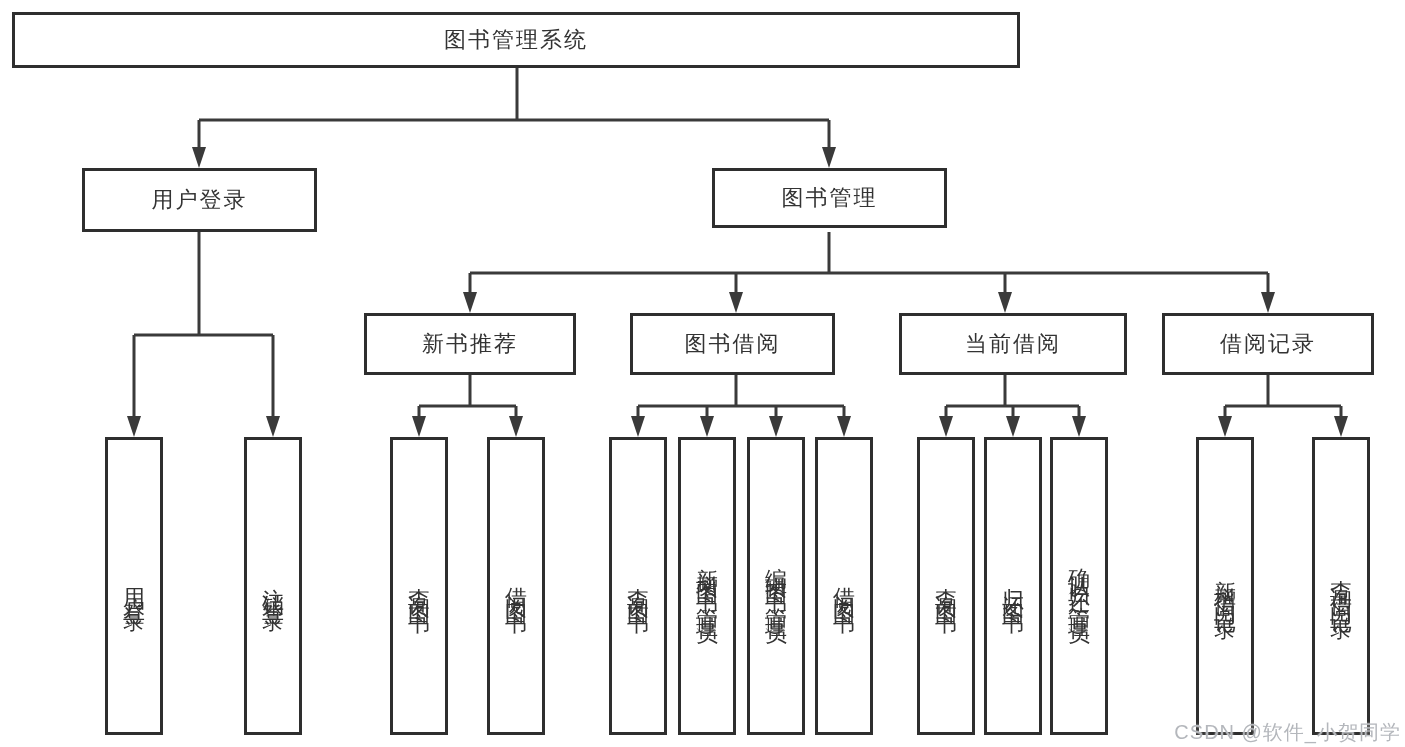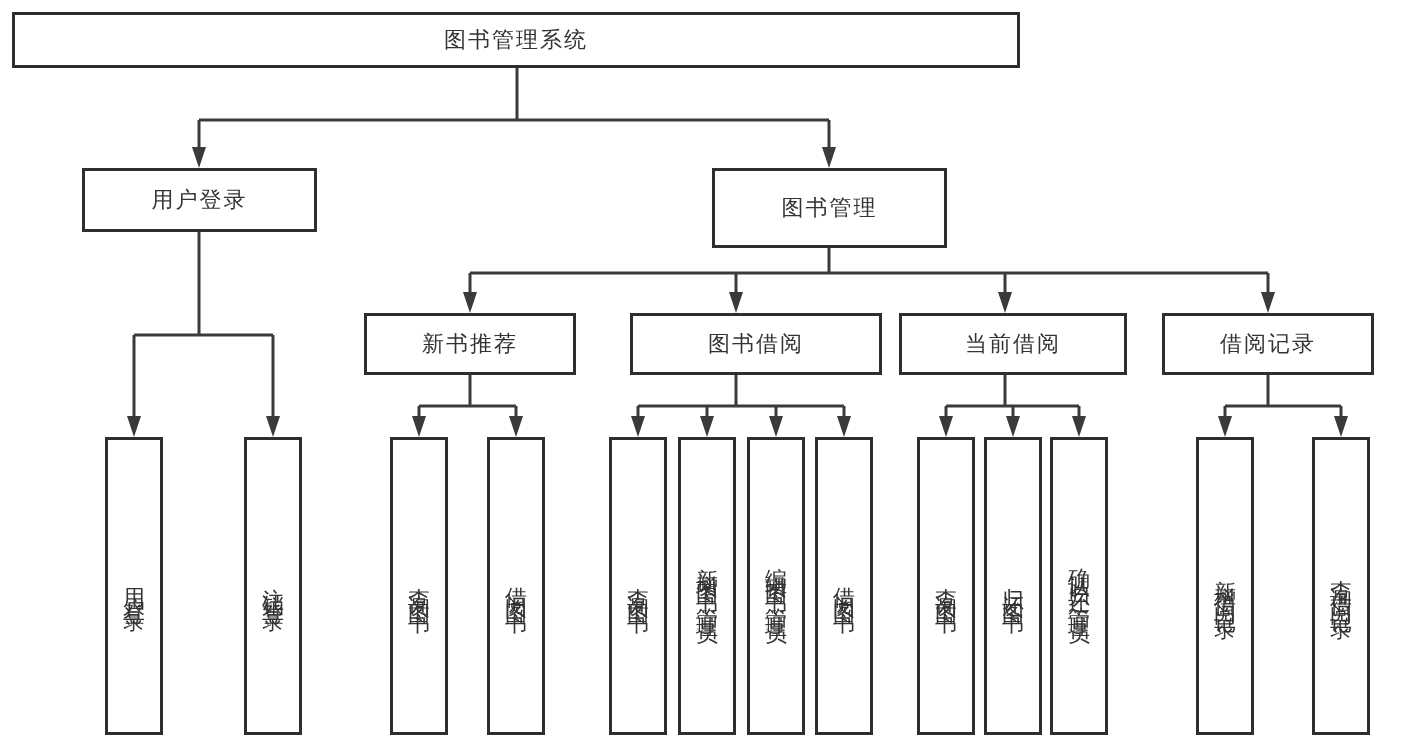--- a/index.html
+++ b/index.html
@@ -104,28 +104,28 @@
       </g>
   </svg>
 
   <div class="box" style="left:12px;top:12px;width:1008px;height:56px;">
     <span class="lbl">图书管理系统</span>
   </div>
 
   <div class="box" style="left:82px;top:168px;width:235px;height:64px;">
     <span class="lbl">用户登录</span>
   </div>
-  <div class="box" style="left:712px;top:168px;width:235px;height:80px;">
+  <div class="box" style="left:712px;top:168px;width:235px;height:60px;">
     <span class="lbl">图书管理</span>
   </div>
 
   <div class="box" style="left:364px;top:313px;width:212px;height:62px;align-items:center;">
     <span class="lbl">新书推荐</span>
   </div>
-  <div class="box" style="left:630px;top:313px;width:252px;height:62px;">
+  <div class="box" style="left:630px;top:313px;width:205px;height:62px;">
     <span class="lbl">图书借阅</span>
   </div>
   <div class="box" style="left:899px;top:313px;width:228px;height:62px;">
     <span class="lbl">当前借阅</span>
   </div>
   <div class="box" style="left:1162px;top:313px;width:212px;height:62px;">
     <span class="lbl">借阅记录</span>
   </div>
 
   <div class="box leaf" style="left:105px;top:437px;width:58px;height:298px;">
@@ -165,13 +165,14 @@
     <span class="lbl">确认归还（管理员）</span>
   </div>
 
   <div class="box leaf" style="left:1196px;top:437px;width:58px;height:298px;">
     <span class="lbl">新增借阅记录</span>
   </div>
   <div class="box leaf" style="left:1312px;top:437px;width:58px;height:298px;">
     <span class="lbl">查询借阅记录</span>
   </div>
 
+  <div class="watermark">CSDN @软件_小贺同学</div>
 </div>
 
 </body></html>

